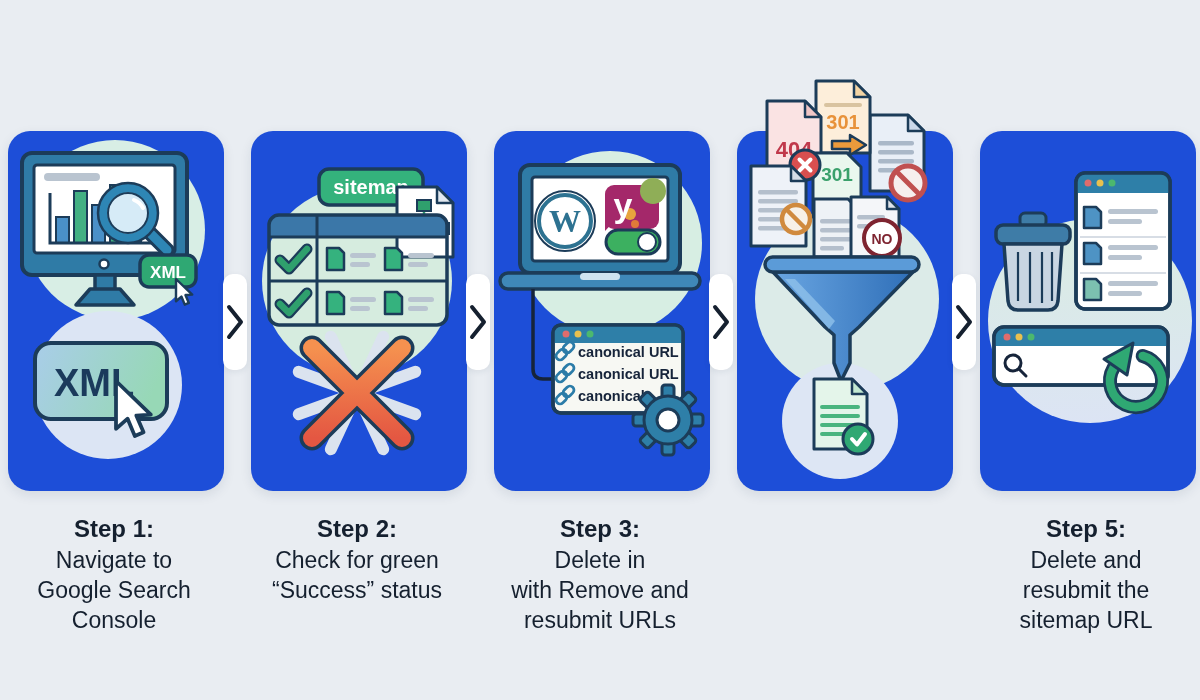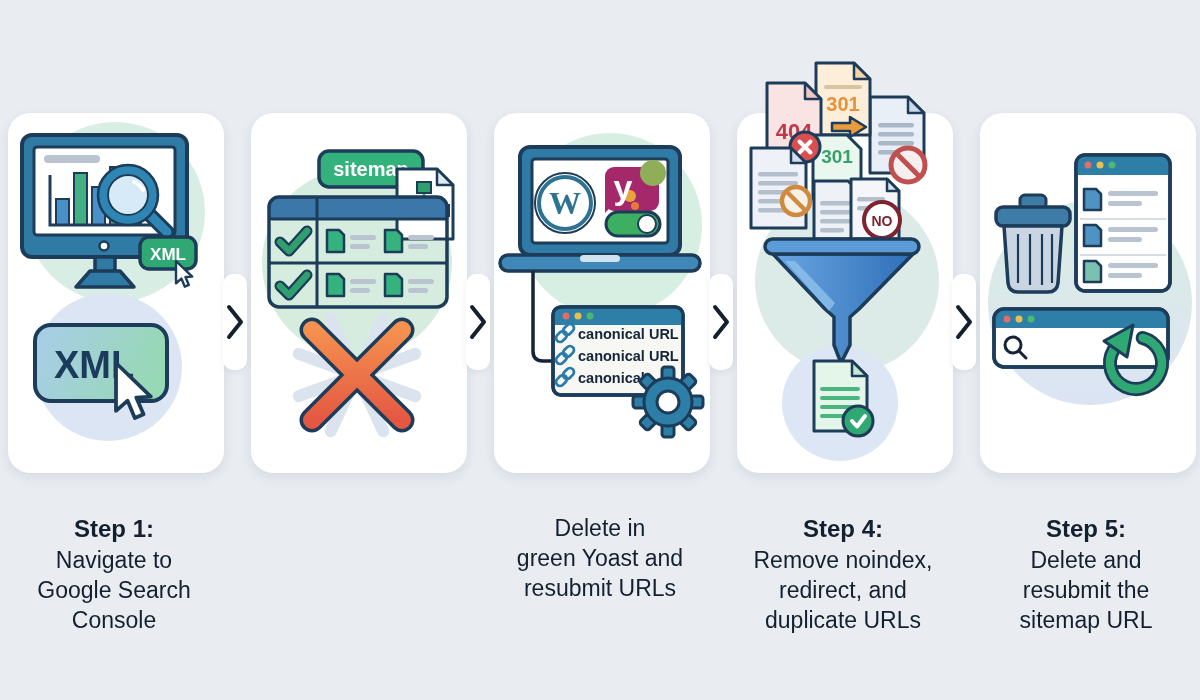--- a/index.html
+++ b/index.html
@@ -1,18 +1,18 @@
 <!DOCTYPE html>
 <html><head>
 <meta charset="utf-8">
 <style>
   html,body{margin:0;padding:0;background:#e9edf2;}
   .canvas{position:relative;width:1200px;height:700px;background:#e9edf2;overflow:hidden;
           font-family:"Liberation Sans",sans-serif;}
-  .card{position:absolute;top:113px;width:216px;height:360px;background:#ffffff;
+  .card{position:absolute;top:131px;width:216px;height:360px;background:#1d4ed8;
         border-radius:22px;box-shadow:0 4px 12px rgba(25,45,75,.10);}
   .card > svg{position:absolute;left:0;top:0;display:block;}
   .c1{left:8px}.c2{left:251px}.c3{left:494px}.c4{left:737px}.c5{left:980px}
   .connector{position:absolute;top:274px;width:24px;height:96px;background:#ffffff;
              border-radius:10px;box-shadow:0 2px 6px rgba(25,45,75,.08);}
   .connector svg{position:absolute;left:50%;top:50%;transform:translate(-50%,-50%);}
   .g1{left:223px}.g2{left:466px}.g3{left:709px}.g4{left:952px}
   .step{position:absolute;top:513px;width:234px;text-align:center;color:#15202f;}
   .s1{left:-3px}.s2{left:240px}.s3{left:483px}.s4{left:726px}.s5{left:969px}
   .step .t{font-size:24px;font-weight:700;line-height:32px;}
@@ -366,30 +366,30 @@
       <path d="M5,5 L17,20 L5,35" fill="none" stroke="#15202f" stroke-width="4" stroke-linecap="round" stroke-linejoin="round"></path>
     </svg>
   </div>
 
   <div class="step s1">
     <div class="t">Step 1:</div>
     <div class="l">Navigate to</div>
     <div class="l">Google Search</div>
     <div class="l">Console</div>
   </div>
+  <div class="step s2">
+    <div class="t">Step 2:</div>
+    <div class="l">Check for green</div>
+    <div class="l">“Success” status</div>
+  </div>
   <div class="step s3">
+    <div class="t">Step 3:</div>
     <div class="l">Delete in</div>
-    <div class="l">green Yoast and</div>
+    <div class="l">with Remove and</div>
     <div class="l">resubmit URLs</div>
-  </div>
-  <div class="step s4">
-    <div class="t">Step 4:</div>
-    <div class="l">Remove noindex,</div>
-    <div class="l">redirect, and</div>
-    <div class="l">duplicate URLs</div>
   </div>
   <div class="step s5">
     <div class="t">Step 5:</div>
     <div class="l">Delete and</div>
     <div class="l">resubmit the</div>
     <div class="l">sitemap URL</div>
   </div>
 
 </div>
 

